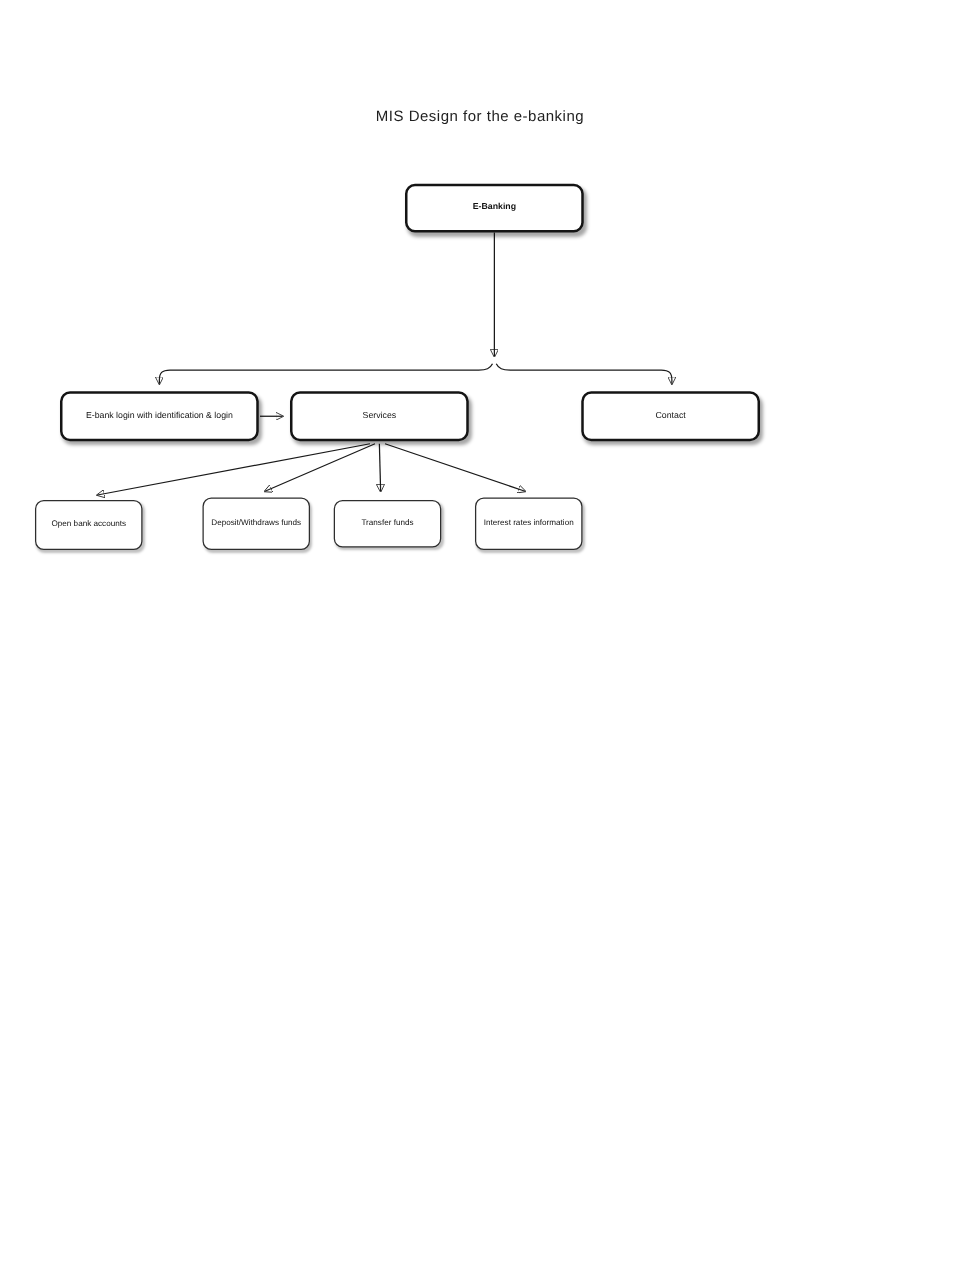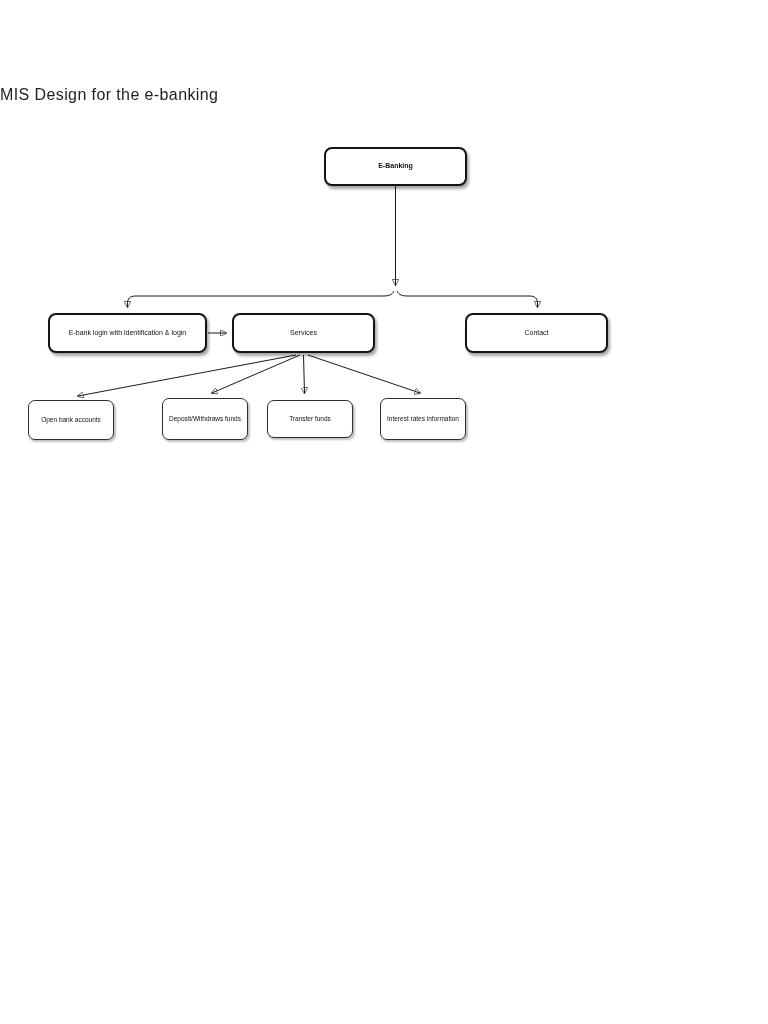--- a/index.html
+++ b/index.html
@@ -14,21 +14,22 @@
     background: #ffffff;
     overflow: hidden;
     font-family: "Liberation Sans", "DejaVu Sans", sans-serif;
   }
   .title {
     position: absolute;
     top: 86px;
     left: 0;
     width: 768px;
     margin: 0;
-    font-size: 16px;
+    text-align: center;
+    font-size: 12px;
     font-weight: 400;
     letter-spacing: 0.4px;
     color: #1f1f1f;
   }
   .connectors {
     position: absolute;
     top: 0;
     left: 0;
     pointer-events: none;
   }

